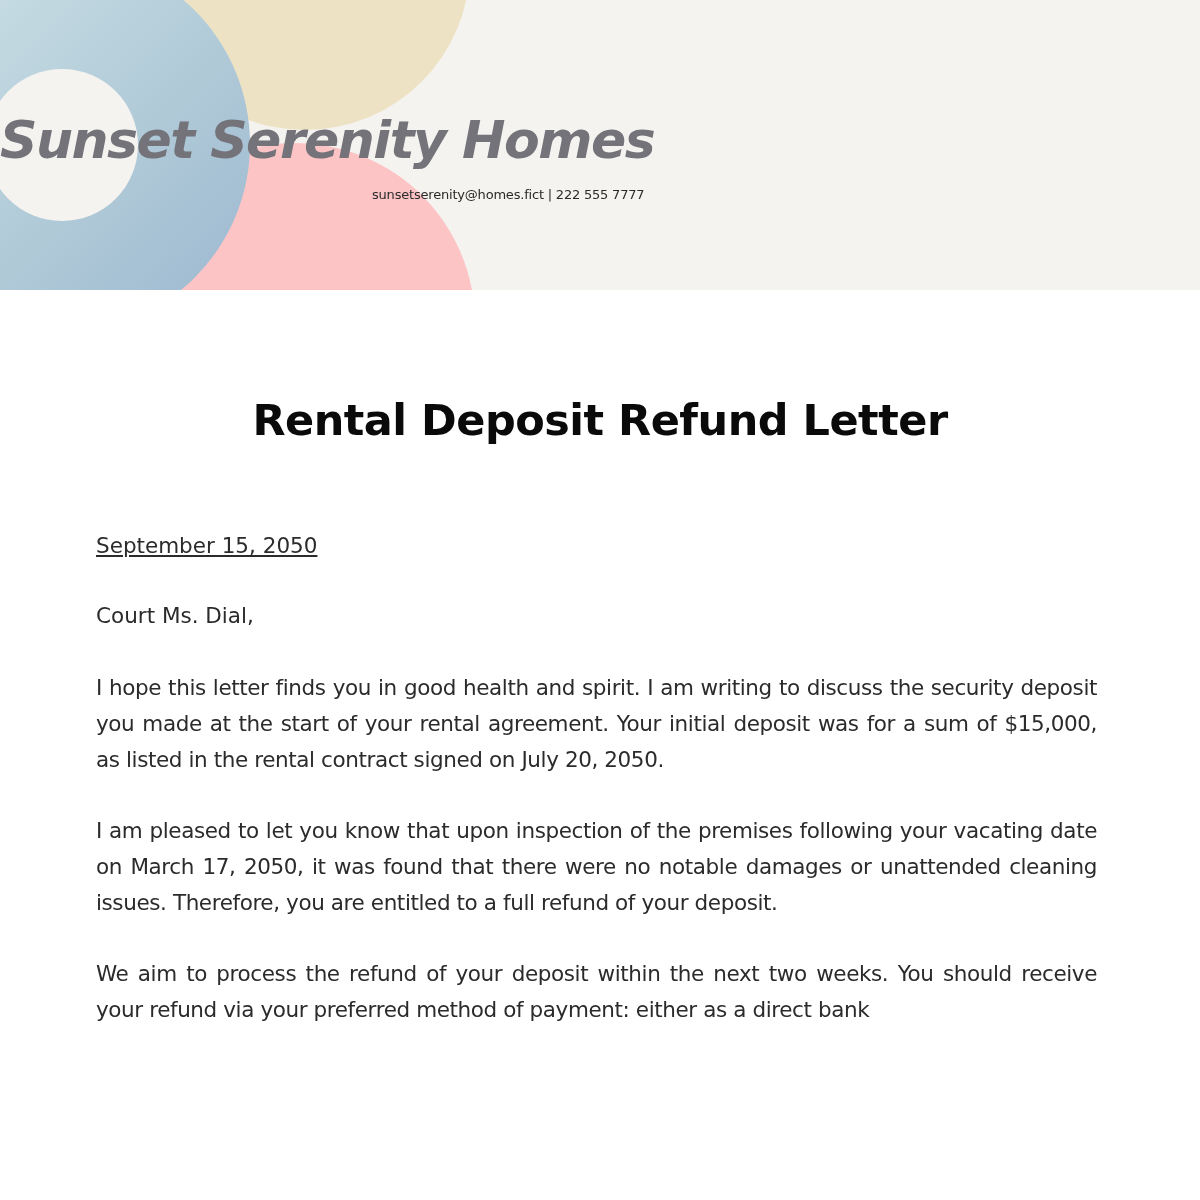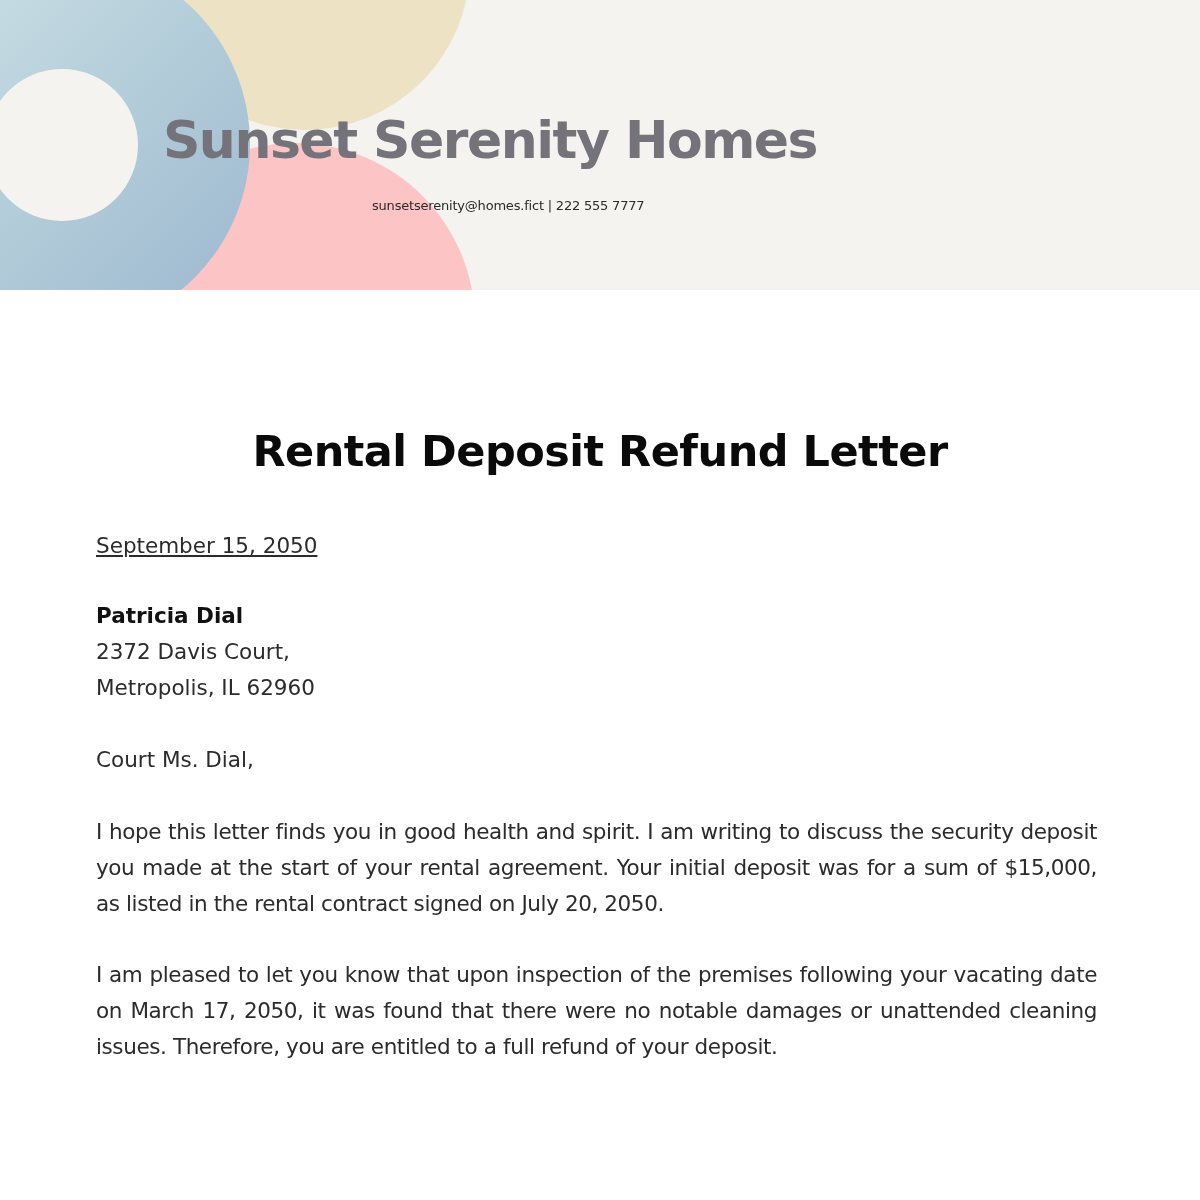--- a/index.html
+++ b/index.html
@@ -13,34 +13,34 @@
     .shape { position: absolute; border-radius: 50%; }
     .beige { left: 140px; top: -200px; width: 330px; height: 330px; background: #ede3c4; }
     .pink  { left: 115px; top: 143px; width: 360px; height: 360px; background: #fdc4c6; }
     .blue  {
       left: -128px; top: -45px; width: 378px; height: 378px;
       background: linear-gradient(135deg, #d4e6ea 0%, #b7d0db 45%, #9bb7cf 100%);
     }
     .hole  { left: -14px; top: 69px; width: 152px; height: 152px; background: #f4f3ef; }
 
     .brand {
-      position: absolute; left: 0; top: 110px; width: 980px; text-align: center;
+      position: absolute; left: 0; top: 110px; width: 980px; 
       font-family: "DejaVu Sans", sans-serif; font-weight: bold; font-size: 52px;
-      letter-spacing: -1.5px; color: #74737a; padding-left: 0;
+      letter-spacing: -1.5px; color: #74737a; padding-left: 0; font-style: italic;
     }
     .brand-inner { display: inline-block; margin-left: 0; }
     .contact {
-      position: absolute; left: 372px; top: 198px;
+      position: absolute; left: 372px; top: 187px;
       font-family: "DejaVu Sans", sans-serif; font-size: 13px; color: #2a2a2a;
       letter-spacing: -0.2px;
       text-align: center;
     }
 
     .doc-title {
-      position: absolute; left: 0; top: 426px; width: 1200px; text-align: center;
+      position: absolute; left: 0; top: 395px; width: 1200px; text-align: center;
       font-family: "DejaVu Sans", sans-serif; font-weight: bold; font-size: 43px;
       color: #0a0a0a; letter-spacing: -0.5px;
     }
 
     .content {
       position: absolute; left: 96px; top: 528px; width: 1001px;
       font-family: "DejaVu Sans", sans-serif; font-size: 21.5px; color: #2b2b2b;
       line-height: 36px;
     }
     .content .date { margin-bottom: 34px; text-decoration: underline; }
@@ -62,23 +62,19 @@
     <span class="brand-inner">Sunset Serenity Homes</span>
   </div>
   <div class="contact">sunsetserenity@homes.fict  | 222 555 7777</div>
 </div>
 
 <h1 class="doc-title">Rental Deposit Refund Letter</h1>
 
 <div class="content">
   <div class="date">September 15, 2050</div>
 
-  <div class="address-block">
-    <div class="recipient-name">Patricia Dial</div>
-    <div>2372 Davis Court,</div>
-    <div>Metropolis, IL 62960</div>
-  </div>
 
   <div class="salutation">Court Ms. Dial,</div>
 
   <p class="para">I hope this letter finds you in good health and spirit. I am writing to discuss the security deposit you made at the start of your rental agreement. Your initial deposit was for a sum of $15,000, as listed in the rental contract signed on July 20, 2050.</p>
   <p class="para">I am pleased to let you know that upon inspection of the premises following your vacating date on March 17, 2050, it was found that there were no notable damages or unattended cleaning issues. Therefore, you are entitled to a full refund of your deposit.</p>
+  <p class="para">We aim to process the refund of your deposit within the next two weeks. You should receive your refund via your preferred method of payment: either as a direct bank</p>
 </div>
 
 </body></html>

